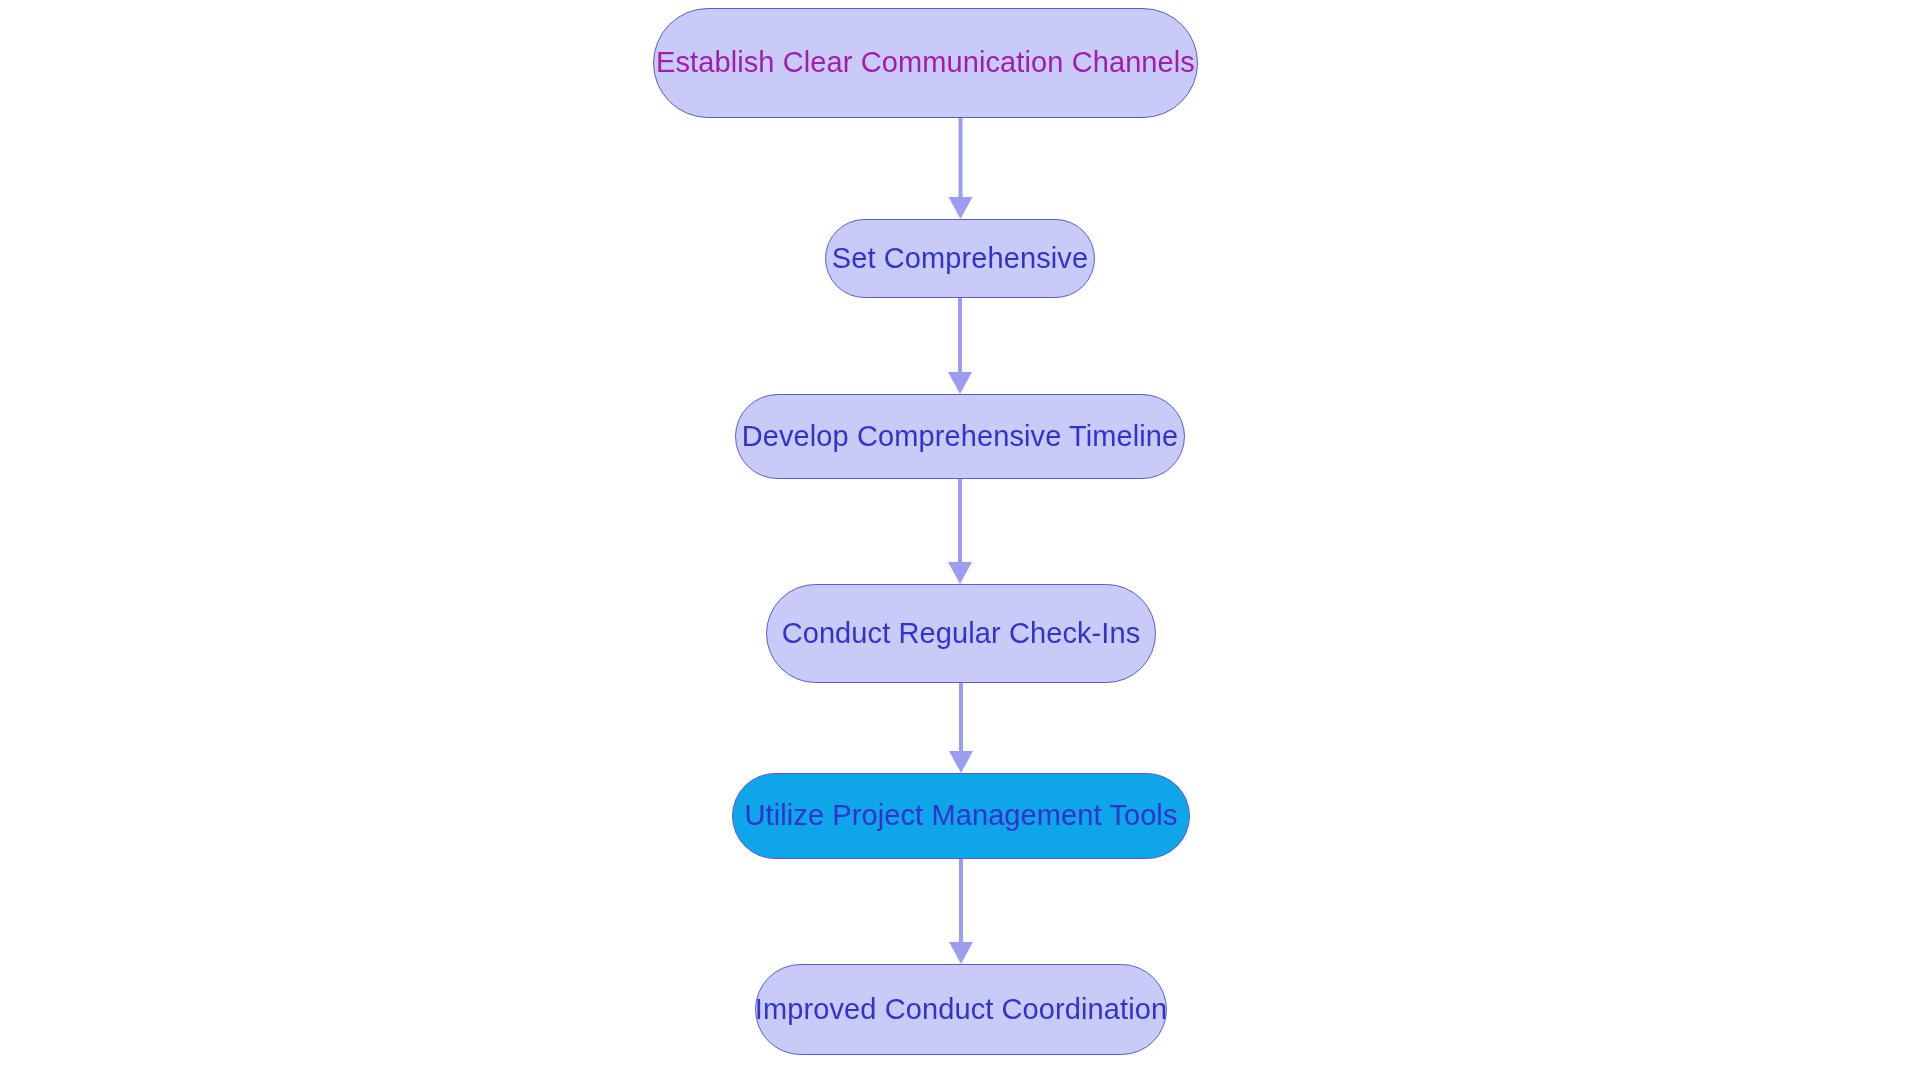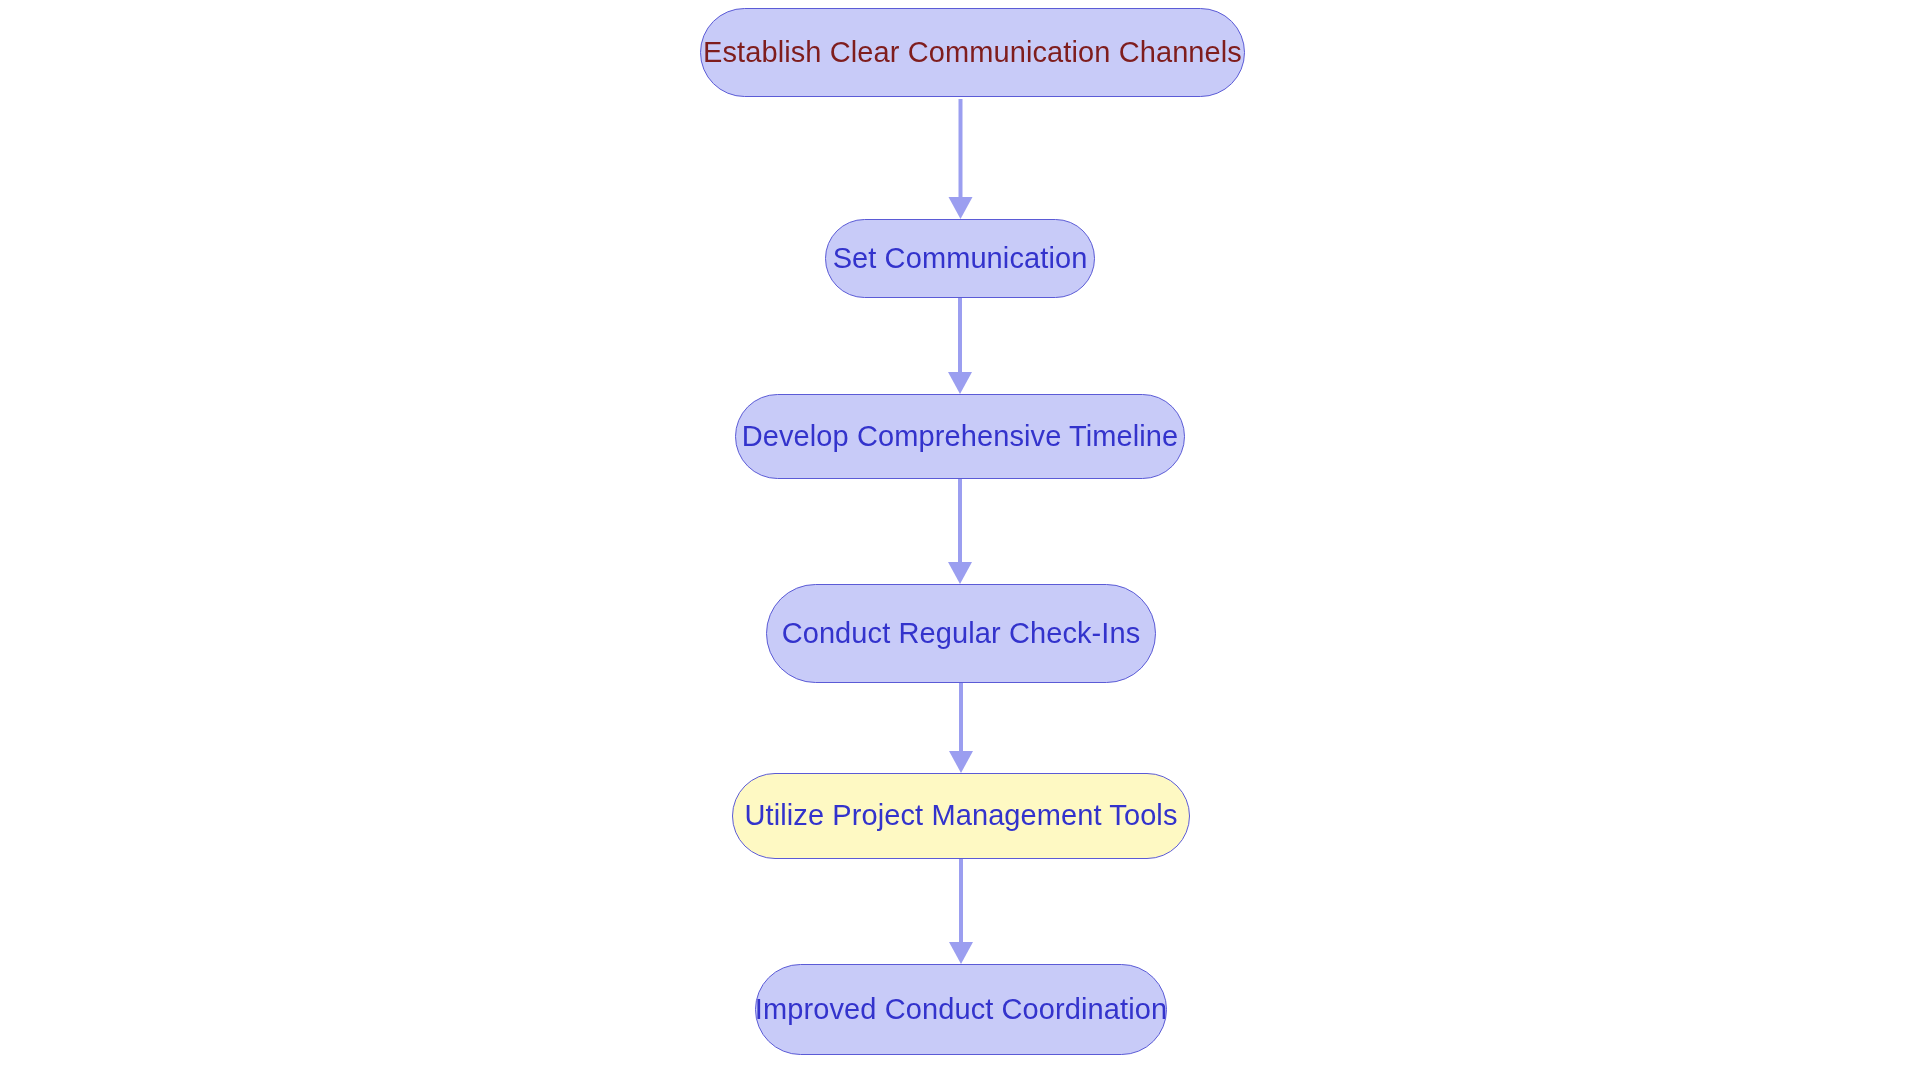--- a/index.html
+++ b/index.html
@@ -69,37 +69,37 @@
         <polygon points="948,372 972,372 960,394" fill="#9b9ef0"></polygon>
         <line x1="960" y1="479" x2="960" y2="562" stroke="#9b9ef0" stroke-width="4"></line>
         <polygon points="948,562 972,562 960,584" fill="#9b9ef0"></polygon>
         <line x1="961" y1="667" x2="961" y2="751" stroke="#9b9ef0" stroke-width="4"></line>
         <polygon points="949,751 973,751 961,773" fill="#9b9ef0"></polygon>
         <line x1="961" y1="859" x2="961" y2="942" stroke="#9b9ef0" stroke-width="4"></line>
         <polygon points="949,942 973,942 961,964" fill="#9b9ef0"></polygon>
       </g>
   </svg>
 
-  <div class="node" style="left: 700px; top: 8px; width: 545px; height: 89px; background: rgb(200, 203, 248); border-color: rgb(91, 91, 214); color: #7f1d1d;">
+  <div class="node" style="left: 653px; top: 8px; width: 545px; height: 110px; background: rgb(200, 203, 248); border-color: rgb(91, 91, 214); color: #a21caf;">
     <span class="node-label">Establish Clear Communication Channels</span>
   </div>
 
   <div class="node" style="left: 825px; top: 219px; width: 270px; height: 79px; background: rgb(200, 203, 248); border-color: rgb(91, 91, 214); color: rgb(51, 51, 204);">
-    <span class="node-label">Set Communication</span>
+    <span class="node-label">Set Comprehensive</span>
   </div>
 
   <div class="node" style="left: 735px; top: 394px; width: 450px; height: 85px; background: rgb(200, 203, 248); border-color: rgb(91, 91, 214); color: rgb(51, 51, 204); text-align: right;">
     <span class="node-label">Develop Comprehensive Timeline</span>
   </div>
 
   <div class="node" style="left: 766px; top: 584px; width: 390px; height: 99px; background: rgb(200, 203, 248); border-color: rgb(91, 91, 214); color: rgb(51, 51, 204);">
     <span class="node-label">Conduct Regular Check-Ins</span>
   </div>
 
-  <div class="node" style="left: 732px; top: 773px; width: 458px; height: 86px; background: #fef9c3; border-color: rgb(91, 91, 214); color: rgb(51, 51, 204);">
+  <div class="node" style="left: 732px; top: 773px; width: 458px; height: 86px; background: #0ea5e9; border-color: rgb(91, 91, 214); color: rgb(51, 51, 204);">
     <span class="node-label">Utilize Project Management Tools</span>
   </div>
 
   <div class="node" style="left: 755px; top: 964px; width: 412px; height: 91px; background: rgb(200, 203, 248); border-color: rgb(91, 91, 214); color: rgb(51, 51, 204);">
     <span class="node-label">Improved Conduct Coordination</span>
   </div>
 
 </div>
 
 </body></html>

